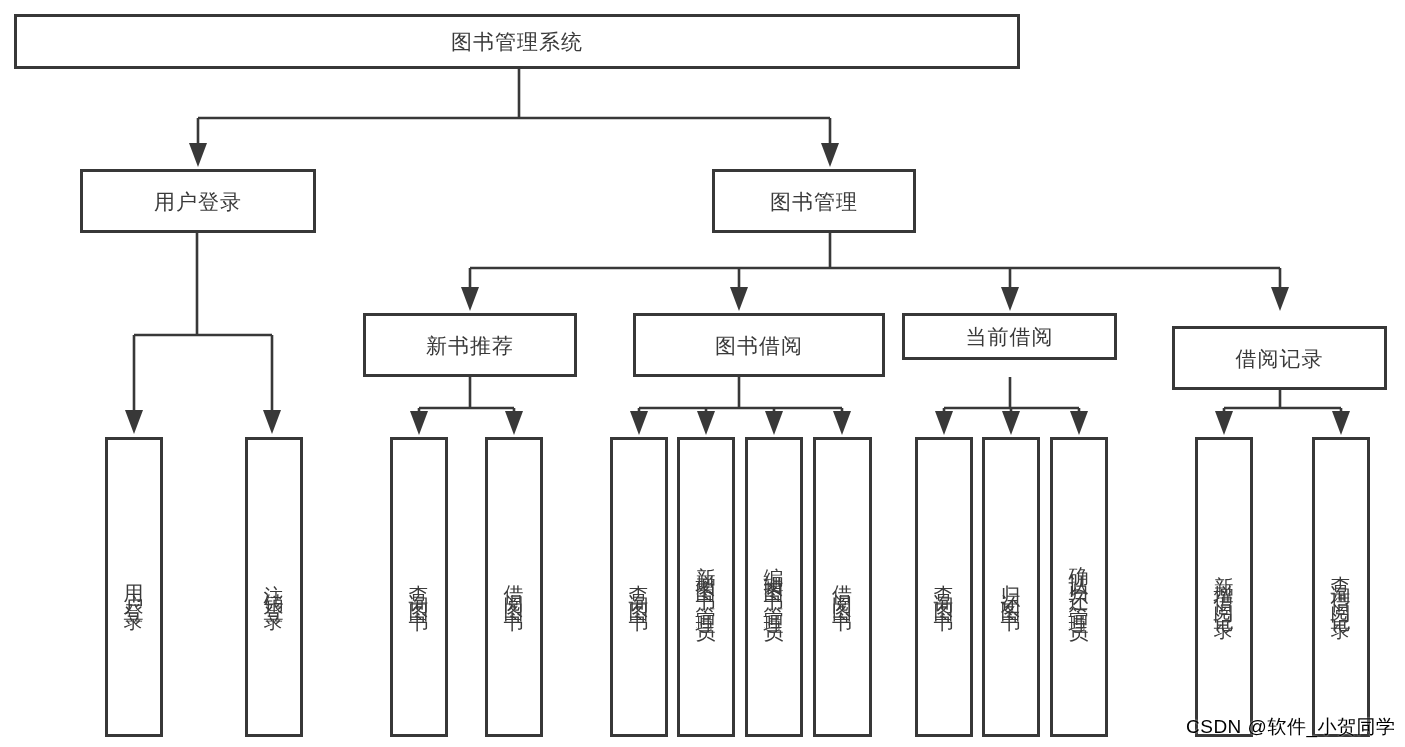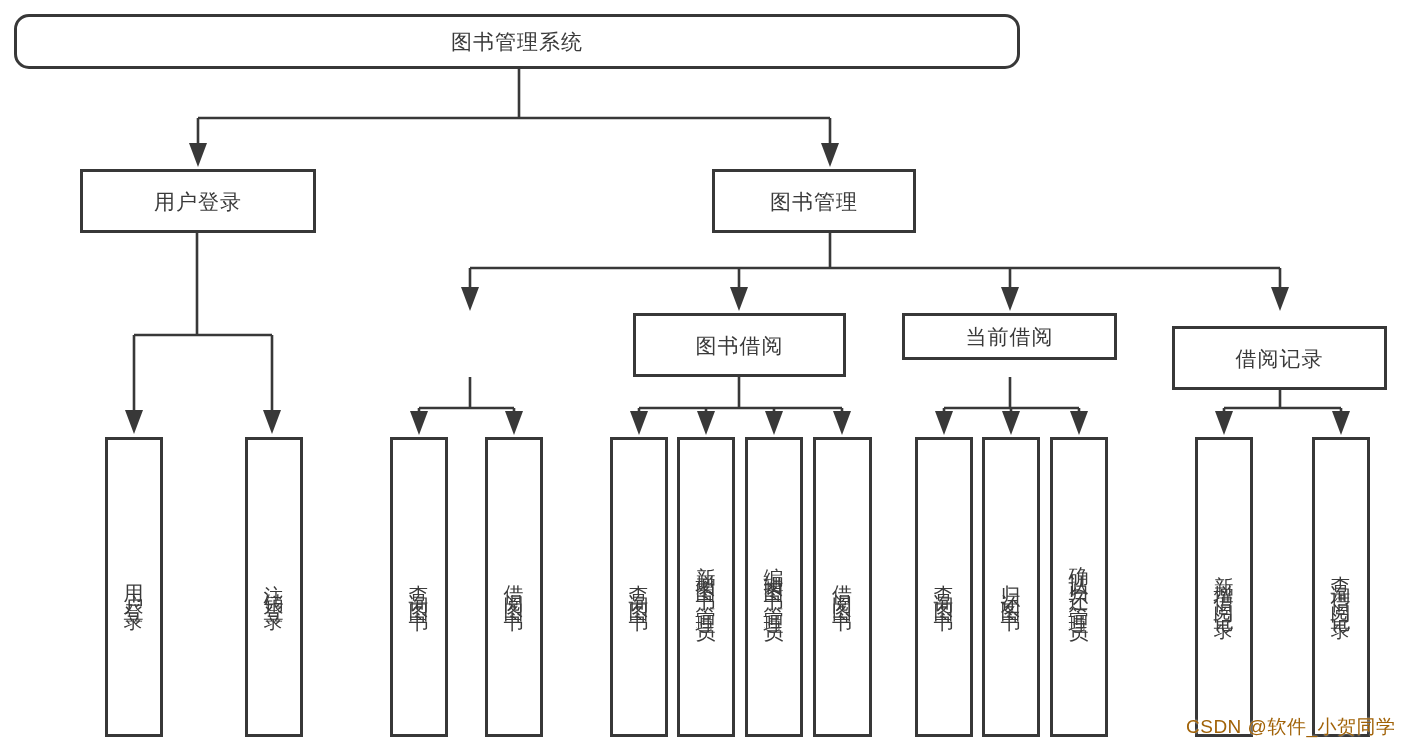--- a/index.html
+++ b/index.html
@@ -41,21 +41,21 @@
     letter-spacing: 9px;
     line-height: 1;
   }
   .box.v.long { letter-spacing: 8px; }
   .watermark {
     position: absolute;
     z-index: 3;
     left: 1186px;
     top: 714px;
     font-size: 19px;
-    color: #a16207;
+    color: #000000;
     letter-spacing: 0.5px;
     white-space: nowrap;
     text-shadow: 0 0 2px #ffffff;
   }
 </style>
 </head>
 <body>
 
 <div class="canvas">
 
@@ -92,26 +92,27 @@
       <polygon points="765,411 783,411 774,435"></polygon>
       <polygon points="833,411 851,411 842,435"></polygon>
       <polygon points="935,411 953,411 944,435"></polygon>
       <polygon points="1002,411 1020,411 1011,435"></polygon>
       <polygon points="1070,411 1088,411 1079,435"></polygon>
       <polygon points="1215,411 1233,411 1224,435"></polygon>
       <polygon points="1332,411 1350,411 1341,435"></polygon>
     </g>
   </svg>
 
-  <div class="box h" style="left:14px; top:14px; width:1006px; height:55px;border-radius:15px;">图书管理系统</div>
+  <div class="box h" style="left:14px; top:14px; width:1006px; height:55px;">图书管理系统</div>
 
   <div class="box h" style="left:80px; top:169px; width:236px; height:64px;">用户登录</div>
   <div class="box h" style="left:712px; top:169px; width:204px; height:64px;">图书管理</div>
 
-  <div class="box h" style="left:633px; top:313px; width:213px; height:64px;">图书借阅</div>
+  <div class="box h" style="left:363px; top:313px; width:214px; height:64px;">新书推荐</div>
+  <div class="box h" style="left:633px; top:313px; width:252px; height:64px;">图书借阅</div>
   <div class="box h" style="left:902px; top:313px; width:215px; height:47px;">当前借阅</div>
   <div class="box h" style="left:1172px; top:326px; width:215px; height:64px;">借阅记录</div>
 
   <div class="box v" style="left:105px; top:437px; width:58px; height:300px;">用户登录</div>
   <div class="box v" style="left:245px; top:437px; width:58px; height:300px;">注销登录</div>
 
   <div class="box v" style="left:390px; top:437px; width:58px; height:300px;">查询图书</div>
   <div class="box v" style="left:485px; top:437px; width:58px; height:300px;">借阅图书</div>
 
   <div class="box v" style="left:610px; top:437px; width:58px; height:300px;">查询图书</div>

